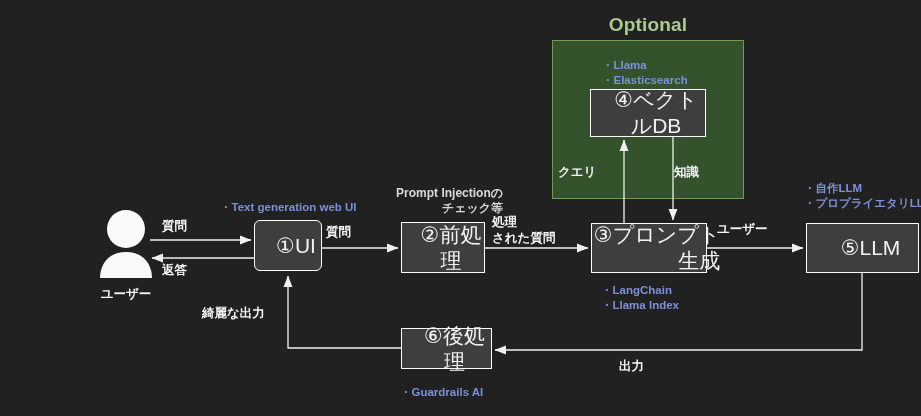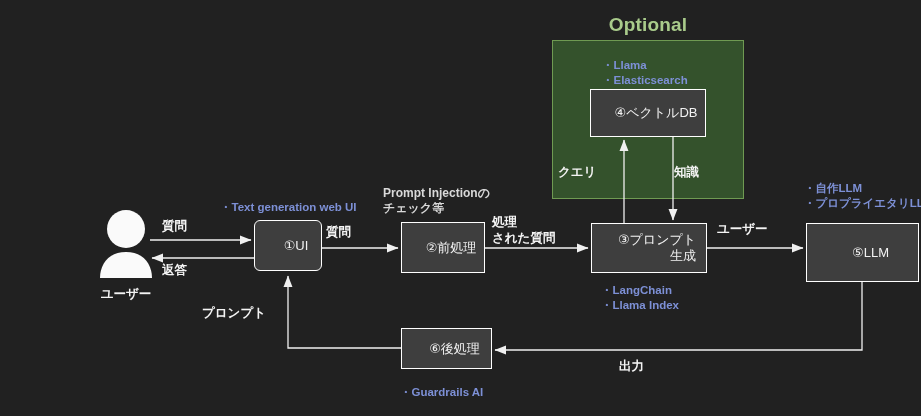--- a/index.html
+++ b/index.html
@@ -50,29 +50,29 @@
   
   .pbox {
     background: #3e3e3e;
     border: 1.5px solid #ffffff;
     box-sizing: border-box;
     color: #f2f2f2;
     display: flex;
     align-items: center;
     justify-content: center;
     text-align: center;
-    font-size: 13px;
+    font-size: 21px;
     font-weight: normal;
     line-height: 1.22;
     padding-left: 16px;
   }
   .box-ui      { left: 210px; top: 220px; width: 68px;  height: 51px; border-radius: 6px; }
   .box-pre     { left: 357px; top: 222px; width: 84px;  height: 51px; }
   .box-prompt  { left: 547px; top: 223px; width: 116px; height: 50px; text-align: right; }
-  .box-llm     { left: 762px; top: 223px; width: 113px; height: 59px; }
+  .box-llm     { left: 762px; top: 223px; width: 113px; height: 50px; }
   .box-vdb     { left: 546px; top: 89px;  width: 116px; height: 48px; }
   .box-post    { left: 357px; top: 328px; width: 91px;  height: 41px; }
 
   
   .anno {
     color: #7d90d6;
     font-size: 11.5px;
     font-weight: bold;
     line-height: 1.32;
     white-space: pre;
@@ -85,21 +85,21 @@
     line-height: 1.25;
     white-space: pre;
     text-align: left;
   }
   .glabel {
     color: #d9d9d9;
     font-size: 12px;
     font-weight: bold;
     line-height: 1.25;
     white-space: pre;
-    text-align: left;
+    text-align: right;
   }
   .user-caption {
     color: #f4f4f4;
     font-size: 12.5px;
     font-weight: bold;
     left: 34px;
     top: 286px;
     width: 96px;
     text-align: center;
   }
@@ -168,15 +168,15 @@
 
   <div class="abs elabel" style="left:118px; top:219px; width:74px;">質問</div>
   <div class="abs elabel" style="left:118px; top:263px; width:74px;">返答</div>
   <div class="abs elabel" style="left:282px; top:225px; width:48px;">質問</div>
   <div class="abs elabel" style="left:448px; top:215px; width:90px;">処理
 された質問</div>
   <div class="abs elabel" style="left:514px; top:165px; width:62px;">クエリ</div>
   <div class="abs elabel" style="left:630px; top:165px; width:52px;">知識</div>
   <div class="abs elabel" style="left:673px; top:222px; width:78px;">ユーザー</div>
   <div class="abs elabel" style="left:575px; top:359px; width:62px;">出力</div>
-  <div class="abs elabel" style="left:158px; top:306px; width:88px;">プロンプト</div>
+  <div class="abs elabel" style="left:158px; top:306px; width:88px;">綺麗な出力</div>
 
 </div>
 
 </body></html>

